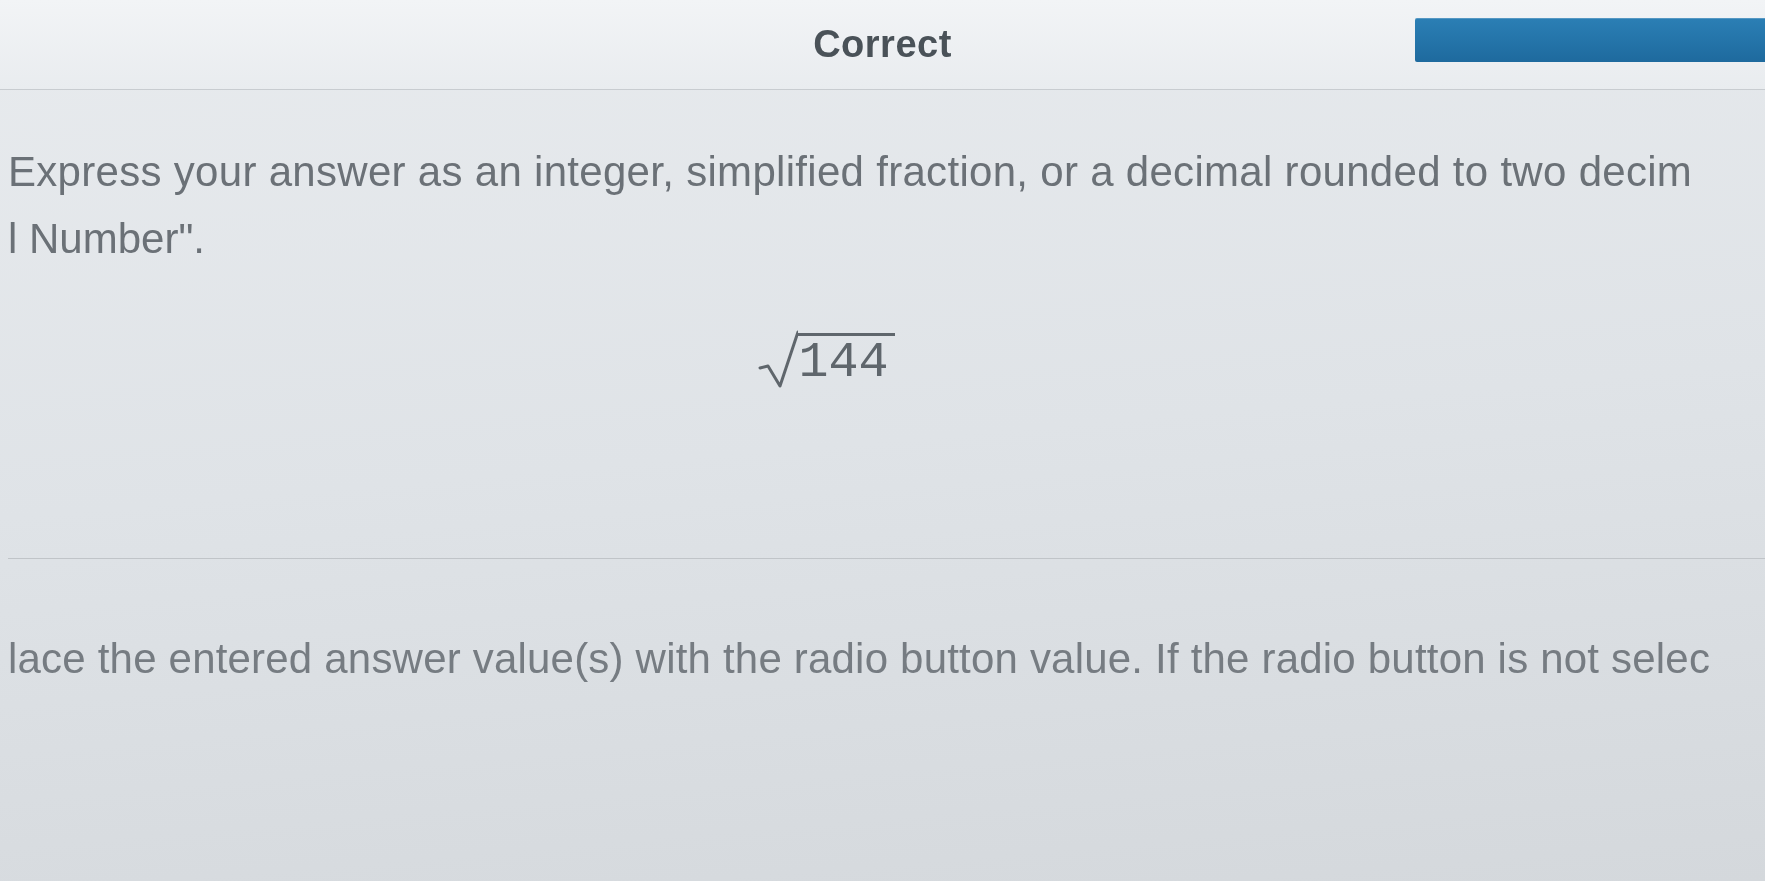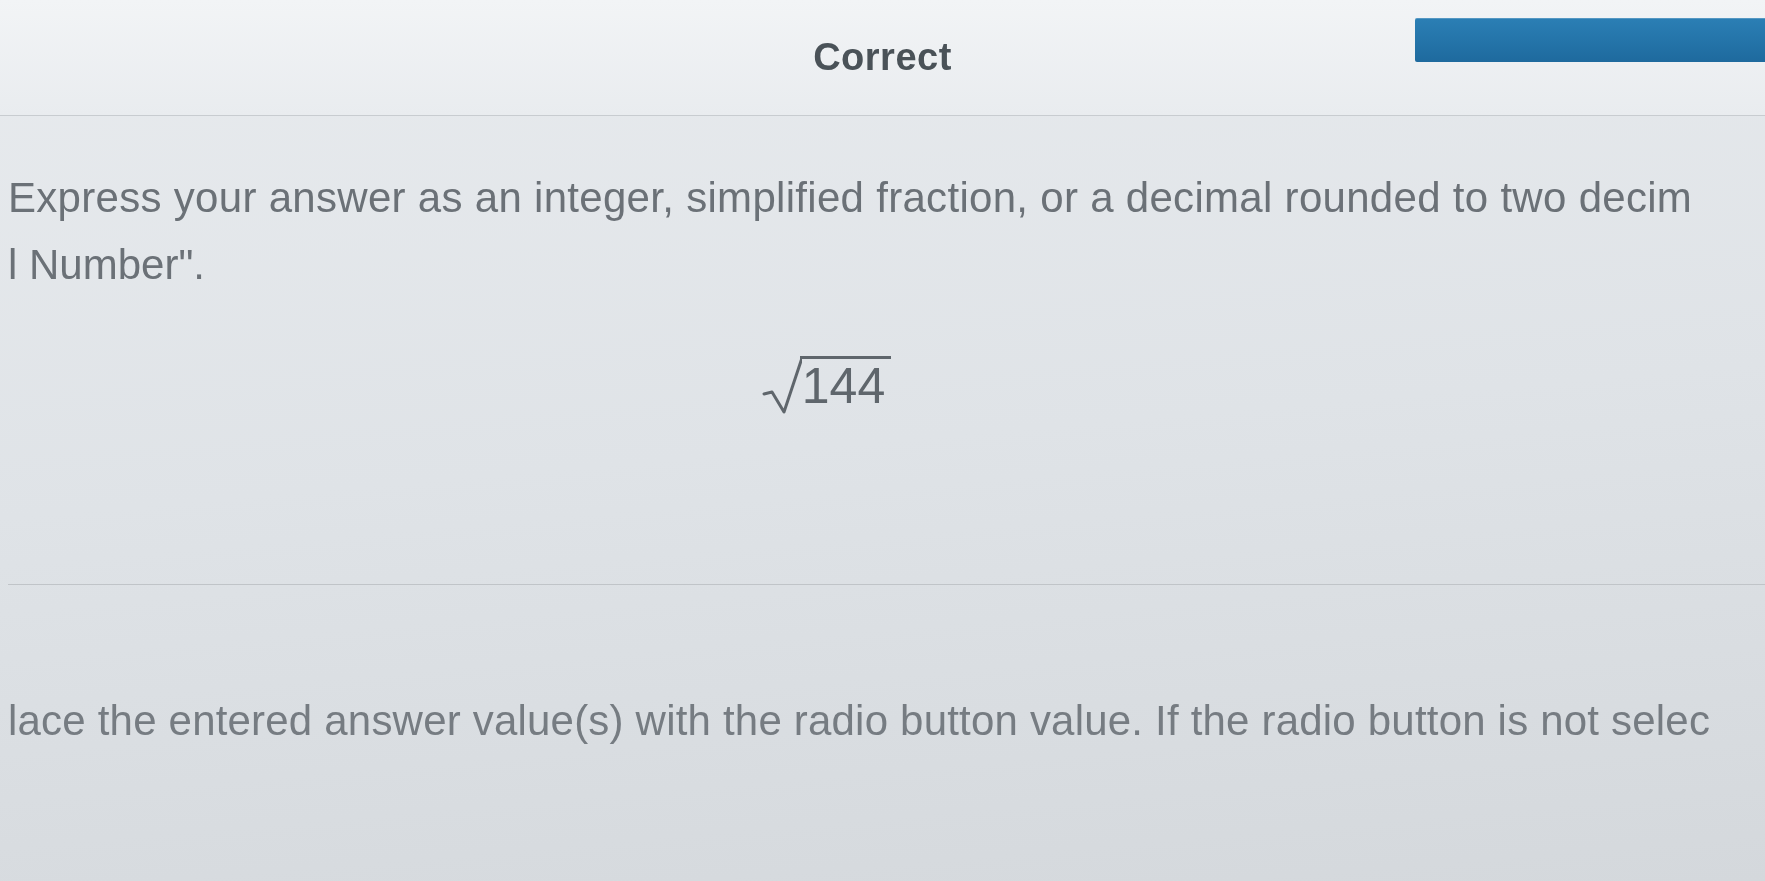--- a/index.html
+++ b/index.html
@@ -10,21 +10,21 @@
     body {
       font-family: "Helvetica Neue", Helvetica, Arial, sans-serif;
       background: linear-gradient(175deg, #e8ebee 0%, #dfe3e7 50%, #d4d8dc 100%);
       width: 1765px;
       height: 881px;
       overflow: hidden;
       position: relative;
       color: #5a6268;
     }
     .header-bar {
-      height: 116px;
+      height: 90px;
       background: linear-gradient(180deg, #f2f4f6 0%, #e9ecef 100%);
       border-bottom: 1px solid #c8ccd0;
       display: flex;
       align-items: center;
       justify-content: center;
       position: relative;
     }
     .status-label {
       font-size: 38px;
       font-weight: 700;
@@ -61,24 +61,24 @@
       margin-top: 4px;
     }
     .expression-wrap {
       display: flex;
       justify-content: center;
       margin-top: 60px;
       padding-right: 120px;
     }
     .sqrt-expr {
       display: inline-flex;
-      align-items: flex-start;
+      align-items: flex-end;
       font-size: 52px;
       color: #5f666c;
-      font-family: Liberation Sans, sans-serif;
+      font-family: Liberation Mono, monospace;
     }
     .radical-sign {
       display: inline-block;
       position: relative;
     }
     .radical-sign svg {
       display: block;
     }
     .radicand {
       border-top: 3px solid #5f666c;
@@ -88,21 +88,21 @@
       margin-left: -2px;
     }
     .divider {
       border-top: 1px solid #c0c4c8;
       margin-top: 170px;
       width: 100%;
     }
     .footer-text {
       font-size: 42px;
       color: #767c82;
-      margin-top: 112px;
+      margin-top: 76px;
       padding-left: 0;
       letter-spacing: 0.2px;
     }
   </style>
 </head>
 <body>
 
 <div class="header-bar">
   <span class="status-label">Correct</span>
   <div class="progress-bar"></div>

